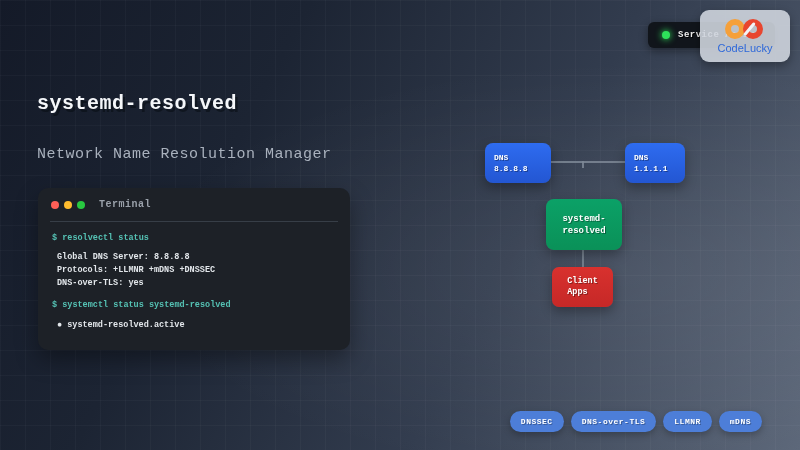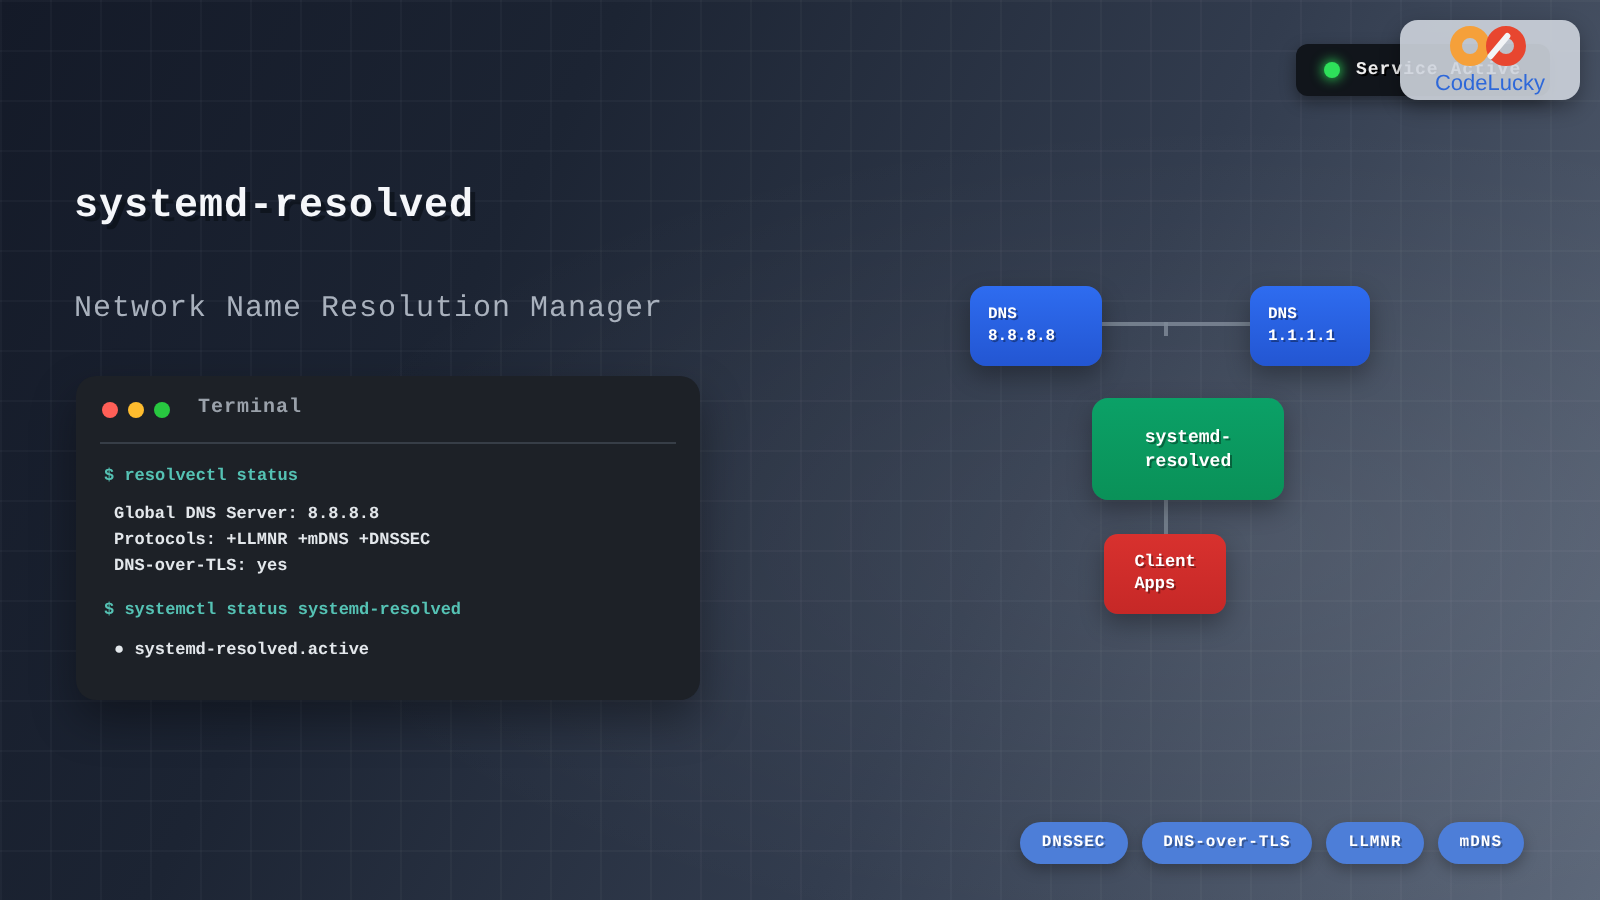--- a/index.html
+++ b/index.html
@@ -37,21 +37,21 @@
     align-items:center;gap:8px;padding:0 14px;background:#11151b;
     border-radius:6px;box-shadow:0 3px 8px rgba(0,0,0,0.4);z-index:2;
   }
   .status-dot{width:8px;height:8px;border-radius:50%;background:#2ee05a;
     box-shadow:0 0 6px 1px rgba(46,224,90,0.8);}
   .status-label{font-size:9px;font-weight:bold;color:#ededed;letter-spacing:0.5px;
     text-shadow:1px 1px 0 #000;white-space:nowrap;}
 
   
   .logo-card{
-    position:absolute;right:10px;top:10px;width:90px;height:40px;z-index:3;
+    position:absolute;right:10px;top:10px;width:90px;height:52px;z-index:3;
     background:rgba(206,212,221,0.9);border-radius:9px;
     box-shadow:0 4px 10px rgba(0,0,0,0.3);
     display:flex;flex-direction:column;align-items:center;justify-content:center;
   }
   .logo-mark{position:relative;width:42px;height:22px;}
   .ring{position:absolute;width:20px;height:20px;border-radius:50%;box-sizing:border-box;top:1px;}
   .ring-l{left:1px;border:6px solid #f5a03a;}
   .ring-r{left:19px;border:6px solid #e8462f;}
   .logo-slash{position:absolute;left:24px;top:3px;width:3px;height:16px;background:#f2f4f6;
     transform:rotate(40deg);border-radius:2px;}
@@ -79,21 +79,21 @@
   .node{
     position:absolute;border-radius:8px;color:#fff;font-weight:bold;
     box-shadow:0 5px 12px rgba(0,0,0,0.3);
     display:flex;align-items:center;
   }
   .node .nlabel{white-space:pre;text-shadow:1px 1px 0 rgba(0,0,0,0.35);}
   .node-dns1{left:485px;top:143px;width:57px;height:40px;padding-left:9px;
     background:linear-gradient(180deg,#2e6cf0,#2356d2);font-size:8px;line-height:11px;}
   .node-dns2{left:625px;top:143px;width:51px;height:40px;padding-left:9px;
     background:linear-gradient(180deg,#2e6cf0,#2356d2);font-size:8px;line-height:11px;}
-  .node-resolver{left:546px;top:199px;width:96px;height:51px;justify-content:center;
+  .node-resolver{left:546px;top:199px;width:76px;height:51px;justify-content:center;
     background:linear-gradient(180deg,#0ba167,#0a9158);font-size:9px;line-height:12px;}
   .node-clients{left:552px;top:267px;width:61px;height:40px;justify-content:center;
     background:linear-gradient(180deg,#d8312e,#c62827);font-size:8.5px;line-height:11px;border-radius:7px;}
   .edge{position:absolute;background:#7e8897;opacity:0.85;}
   .edge-h{left:542px;top:161px;width:83px;height:2px;}
   .edge-stub{left:582px;top:161px;width:2px;height:7px;}
   .edge-v{left:582px;top:250px;width:2px;height:17px;}
 
   
   .badges{position:absolute;right:38px;top:411px;display:flex;gap:7px;}

